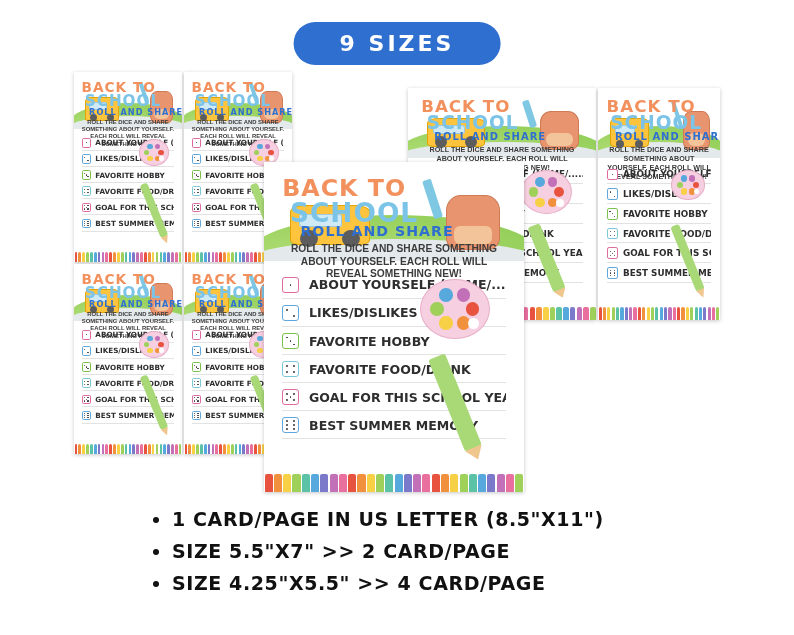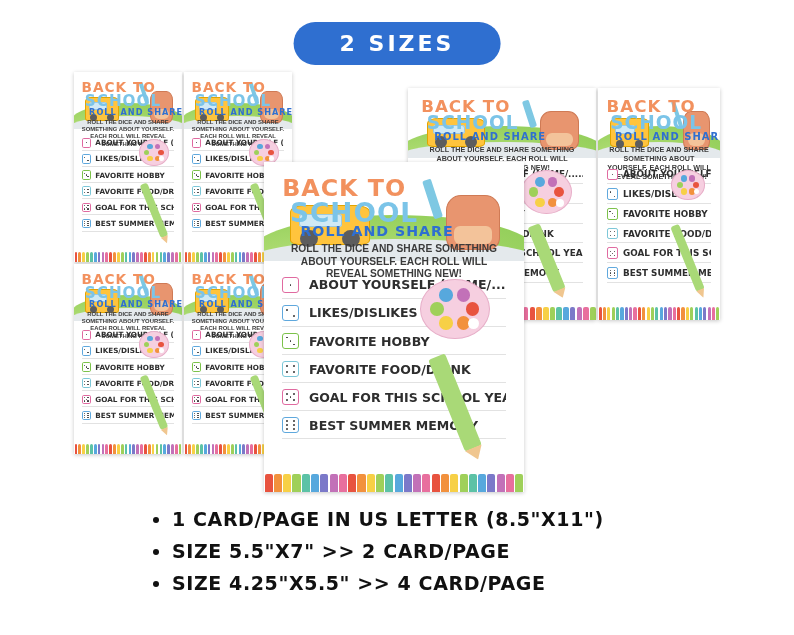--- a/index.html
+++ b/index.html
@@ -143,21 +143,21 @@
   .bullets li{
     font-size:19px;font-weight:bold;letter-spacing:.6px;
     margin:0 0 9px 0;line-height:1.2;white-space:nowrap;
   }
   .bullets ul{margin:0;padding-left:22px;}
 </style>
 </head>
 <body>
 
 <div class="badge">
-  <span>2 SIZES</span>
+  <span>9 SIZES</span>
 </div>
 
 <div class="card" style="left:74px;top:72px;width:108px;height:190px;">
     <div class="card-inner">
       <div class="scene" style="height: 57px;">
         <div class="grass"></div>
         <div class="road"></div>
         <div class="bus" style="left: 10.8px; top: 24.7px; width: 32.4px; height: 21.85px;">
           <div class="win"></div>
           <div class="wheel l"></div>

